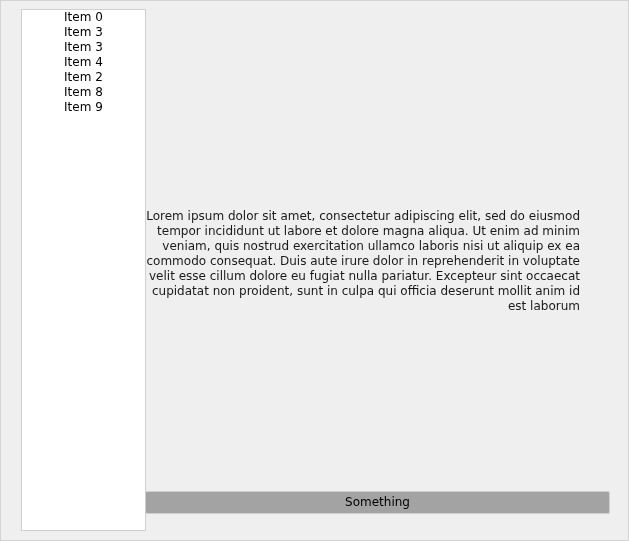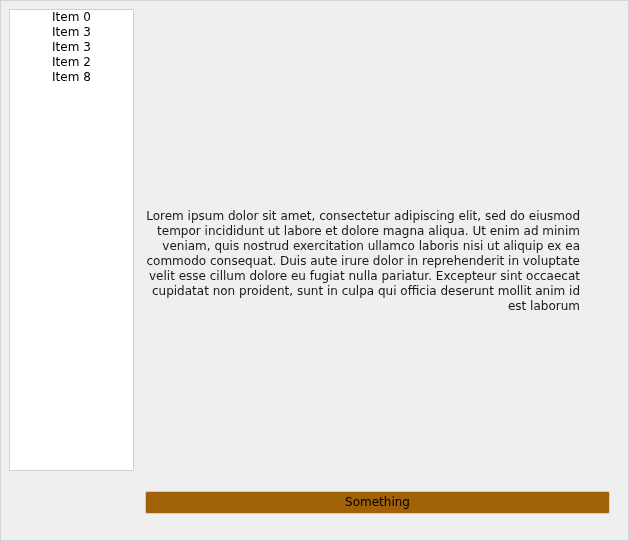--- a/index.html
+++ b/index.html
@@ -18,24 +18,24 @@
   .window {
     position: relative;
     width: 629px;
     height: 541px;
     box-sizing: border-box;
     border: 1px solid #d4d4d4;
     background: #efefef;
   }
   .list-panel {
     position: absolute;
-    left: 8px;
+    left: 20px;
     top: 8px;
     width: 125px;
-    height: 462px;
+    height: 522px;
     box-sizing: border-box;
     background: #ffffff;
     border: 1px solid #d0d0d0;
     overflow: hidden;
   }
   .list-item {
     height: 15px;
     line-height: 15px;
     padding-left: 42px;
     font-size: 12px;
@@ -59,42 +59,44 @@
     color: #1a1a1a;
     text-align: right;
   }
   .action-button {
     position: absolute;
     left: 3px;
     bottom: 18px;
     width: 465px;
     height: 23px;
     box-sizing: border-box;
-    background: #a16207;
+    background: #a3a3a3;
     border: 1px solid #cfcfcf;
     border-radius: 2px;
     font-family: "DejaVu Sans", sans-serif;
     font-size: 12px;
     color: #000000;
     text-align: center;
     line-height: 21px;
     padding: 0;
   }
 </style>
 </head>
 <body>
 
 <div class="window">
 
   <div class="list-panel">
     <div class="list-item">Item 0</div>
     <div class="list-item">Item 3</div>
     <div class="list-item">Item 3</div>
+    <div class="list-item">Item 4</div>
     <div class="list-item">Item 2</div>
     <div class="list-item">Item 8</div>
+    <div class="list-item">Item 9</div>
   </div>
 
   <div class="content-area">
     <div class="paragraph">Lorem ipsum dolor sit amet, consectetur adipiscing elit, sed do eiusmod tempor incididunt ut labore et dolore magna aliqua. Ut enim ad minim veniam, quis nostrud exercitation ullamco laboris nisi ut aliquip ex ea commodo consequat. Duis aute irure dolor in reprehenderit in voluptate velit esse cillum dolore eu fugiat nulla pariatur. Excepteur sint occaecat cupidatat non proident, sunt in culpa qui officia deserunt mollit anim id est laborum</div>
     <button class="action-button">Something</button>
   </div>
 
 </div>
 
 </body></html>

